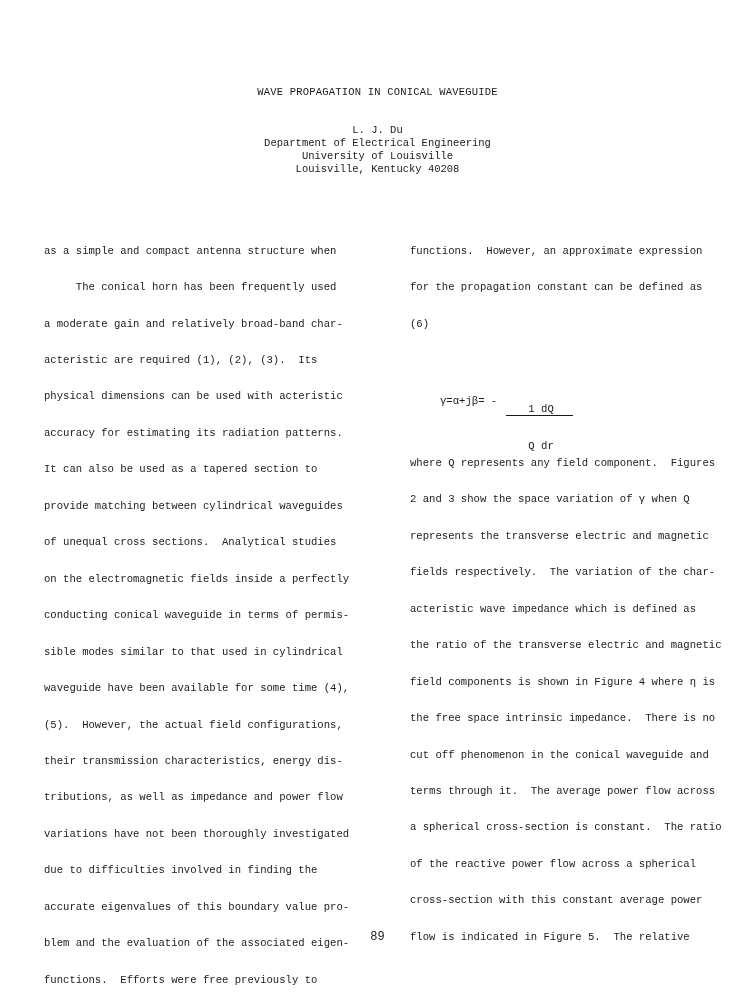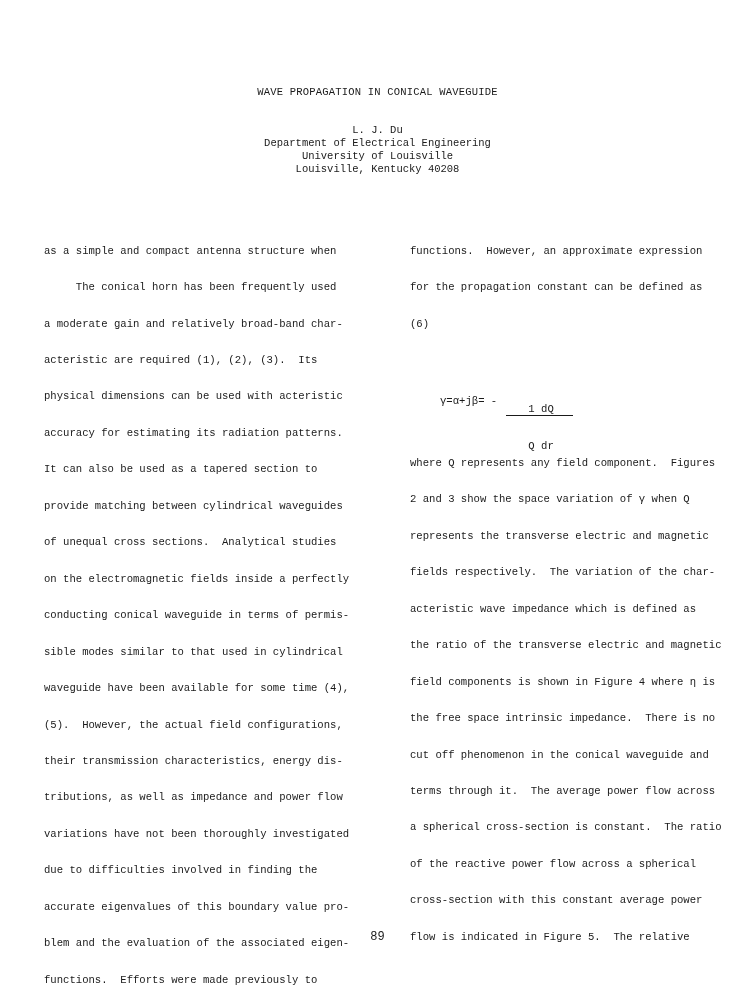--- a/index.html
+++ b/index.html
@@ -50,21 +50,21 @@
       <span class="line">conducting conical waveguide in terms of permis-</span>
       <span class="line">sible modes similar to that used in cylindrical</span>
       <span class="line">waveguide have been available for some time (4),</span>
       <span class="line">(5).  However, the actual field configurations,</span>
       <span class="line">their transmission characteristics, energy dis-</span>
       <span class="line">tributions, as well as impedance and power flow</span>
       <span class="line">variations have not been thoroughly investigated</span>
       <span class="line">due to difficulties involved in finding the</span>
       <span class="line">accurate eigenvalues of this boundary value pro-</span>
       <span class="line">blem and the evaluation of the associated eigen-</span>
-      <span class="line">functions.  Efforts were made previously to</span>
+      <span class="line">functions.  Efforts were free previously to</span>
       
       
       
       
       
       
       
       
       
       

